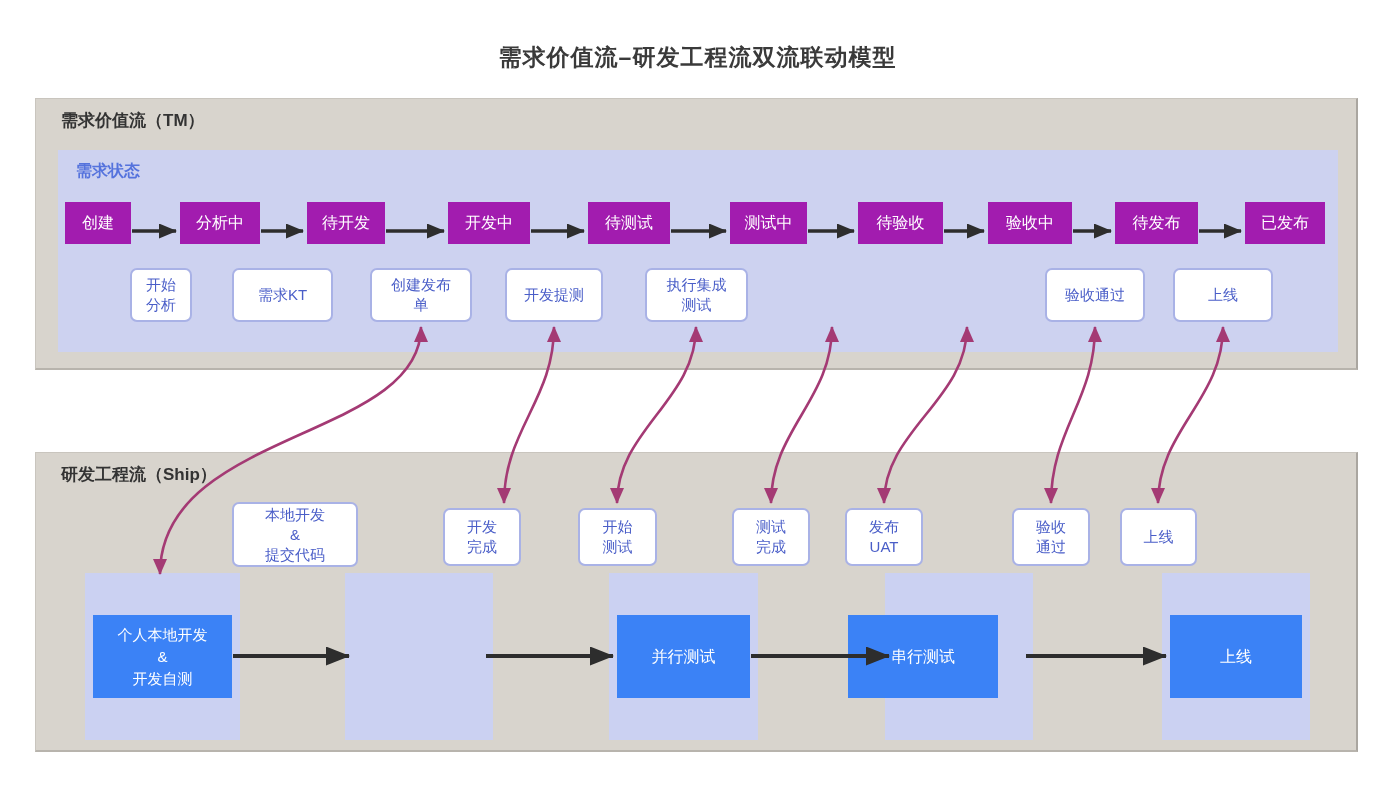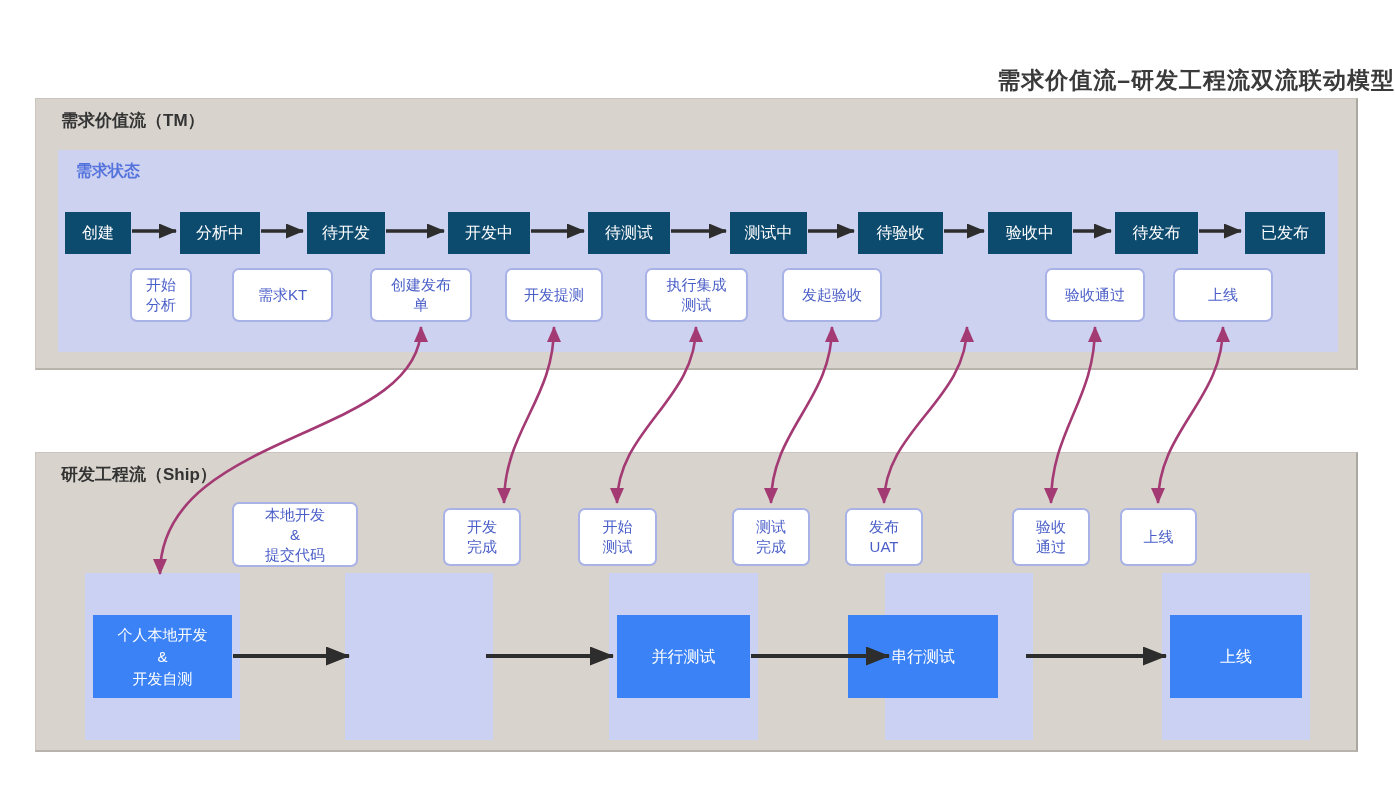--- a/index.html
+++ b/index.html
@@ -1,29 +1,29 @@
 <!DOCTYPE html>
 <html><head>
 <meta charset="utf-8">
 <style>
   html,body{margin:0;padding:0;background:#ffffff;}
   body{font-family:"Liberation Sans","DejaVu Sans",sans-serif;}
   .canvas{position:relative;width:1395px;height:786px;background:#ffffff;overflow:hidden;}
-  .diagram-title{position:absolute;left:0;top:42px;width:100%;text-align:right;
-    font-size:23px;font-weight:bold;color:#3a3a3a;letter-spacing:1px;margin-top:23px;}
+  .diagram-title{position:absolute;left:0;top:42px;width:100%;text-align:center;
+    font-size:23px;font-weight:bold;color:#3a3a3a;letter-spacing:1px;}
   .panel{position:absolute;left:35px;width:1323px;background:#d8d4cd;
     border:1px solid #c9c5be;border-right:2px solid #aaa6a0;border-bottom:2px solid #b8b4ad;box-sizing:border-box;}
   .panel-tm{top:98px;height:272px;}
   .panel-ship{top:452px;height:300px;}
   .panel-title{position:absolute;font-size:17px;font-weight:bold;color:#333333;}
   .tm-title{left:25px;top:10px;}
   .ship-title{left:25px;top:10px;}
   .lavender{position:absolute;left:58px;top:150px;width:1280px;height:202px;background:#cdd2f0;}
   .lav-label{position:absolute;left:76px;top:161px;font-size:16px;font-weight:bold;color:#5573dd;}
-  .status{position:absolute;top:212px;height:42px;background:#0c4a6e;color:#ffffff;
+  .status{position:absolute;top:202px;height:42px;background:#a21caf;color:#ffffff;
     font-size:16px;display:flex;align-items:center;justify-content:center;}
   .event{position:absolute;background:#ffffff;border:2px solid #a9b2e6;border-radius:7px;
     color:#4a5ec8;font-size:15px;display:flex;align-items:center;justify-content:center;
     text-align:center;white-space:pre-line;line-height:20px;box-sizing:border-box;}
   .event-top{top:268px;height:54px;}
   .event-bot{top:508px;height:58px;}
   .container{position:absolute;top:573px;height:167px;background:#cbd1f2;}
   .stage{position:absolute;top:615px;height:83px;background:#3b82f6;color:#ffffff;font-size:16px;
     display:flex;align-items:center;justify-content:center;text-align:center;white-space:pre-line;line-height:22px;}
   svg.overlay{position:absolute;left:0;top:0;width:1395px;height:786px;pointer-events:none;}
@@ -54,21 +54,20 @@
   <div class="status" style="left:1245px;width:80px">已发布</div>
 
   <div class="event event-top" style="left:130px;width:62px">开始
 分析</div>
   <div class="event event-top" style="left:232px;width:101px">需求KT</div>
   <div class="event event-top" style="left:370px;width:102px">创建发布
 单</div>
   <div class="event event-top" style="left:505px;width:98px">开发提测</div>
   <div class="event event-top" style="left:645px;width:103px">执行集成
 测试</div>
-  <div class="event event-top" style="left:782px;width:100px">发起验收</div>
   <div class="event event-top" style="left:1045px;width:100px">验收通过</div>
   <div class="event event-top" style="left:1173px;width:100px">上线</div>
 
   <section class="panel panel-ship">
     <div class="panel-title ship-title">研发工程流（Ship）</div>
   </section>
 
   <div class="event" style="left:232px;top:502px;width:126px;height:65px">本地开发
 &amp;
 提交代码</div>

